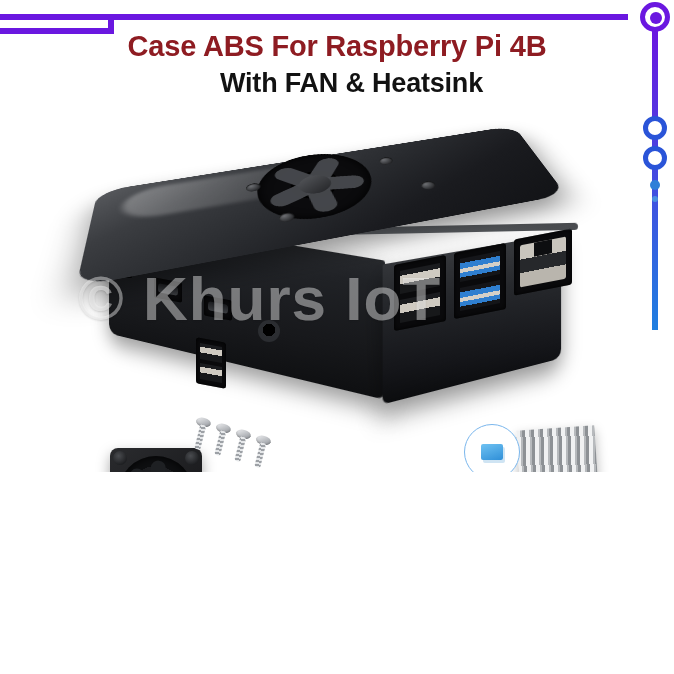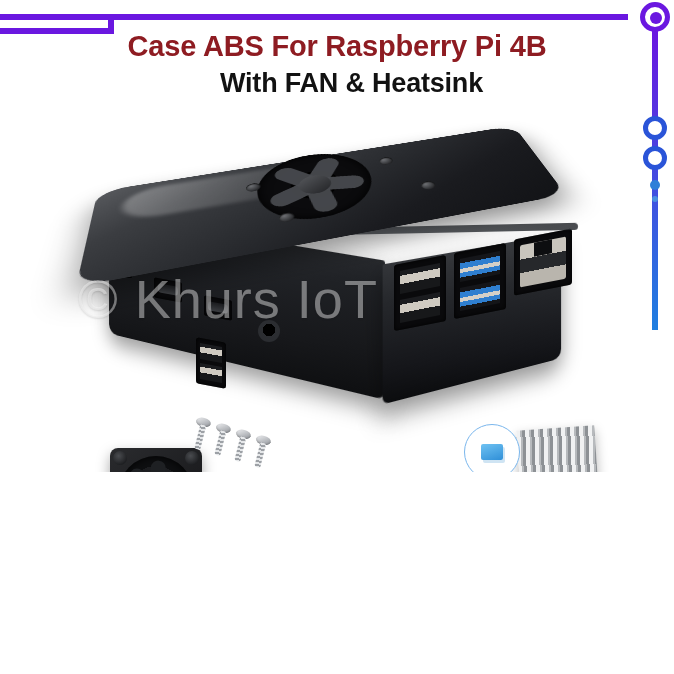--- a/index.html
+++ b/index.html
@@ -115,21 +115,21 @@
   #callout .pad{position:absolute;left:50%;top:50%;width:22px;height:16px;margin:-8px 0 0 -11px;
     background:linear-gradient(160deg,#6fc2f2,#2f8fd8);border-radius:2px;
     box-shadow:2px 3px 0 #cfe4f3;}
   #callout-tail{position:absolute;left:484px;top:470px;width:0;height:0;
     border-left:7px solid transparent;border-right:7px solid transparent;border-top:20px solid #7ab6ec;}
   #callout-tail-in{position:absolute;left:486px;top:468px;width:0;height:0;
     border-left:5px solid transparent;border-right:5px solid transparent;border-top:16px solid #fff;}
 
   
   #watermark{position:absolute;left:78px;top:268px;width:470px;height:62px;
-    font-size:54px;font-weight:normal;color:rgba(255,255,255,.42);
+    font-size:62px;font-weight:bold;color:rgba(255,255,255,.42);
     letter-spacing:1px;line-height:62px;white-space:nowrap;
     text-shadow:0 1px 2px rgba(0,0,0,.12);pointer-events:none;}
 
   
   #logo-strip{position:absolute;left:44px;top:589px;width:588px;height:45px;
     display:flex;gap:2px;align-items:stretch;}
   .logo-tile{flex:1;background:#fff;border:1px solid #ececec;border-radius:2px;
     display:flex;align-items:center;justify-content:center;overflow:hidden;}
   .logo-txt{font-size:7px;font-weight:bold;text-align:center;line-height:1.15;
     transform:scale(.95);white-space:nowrap;}

